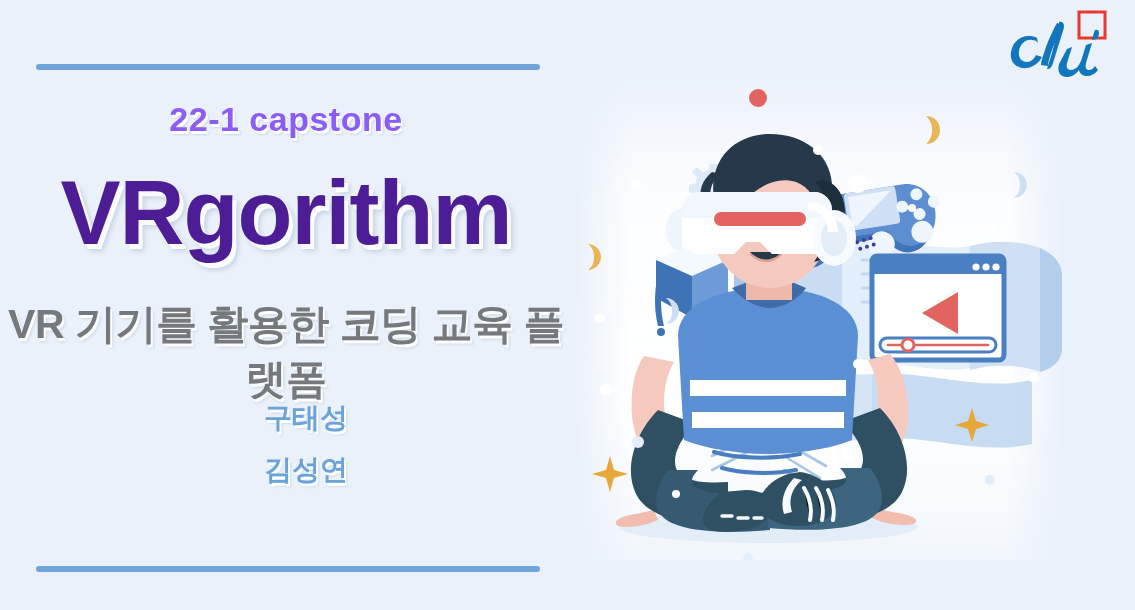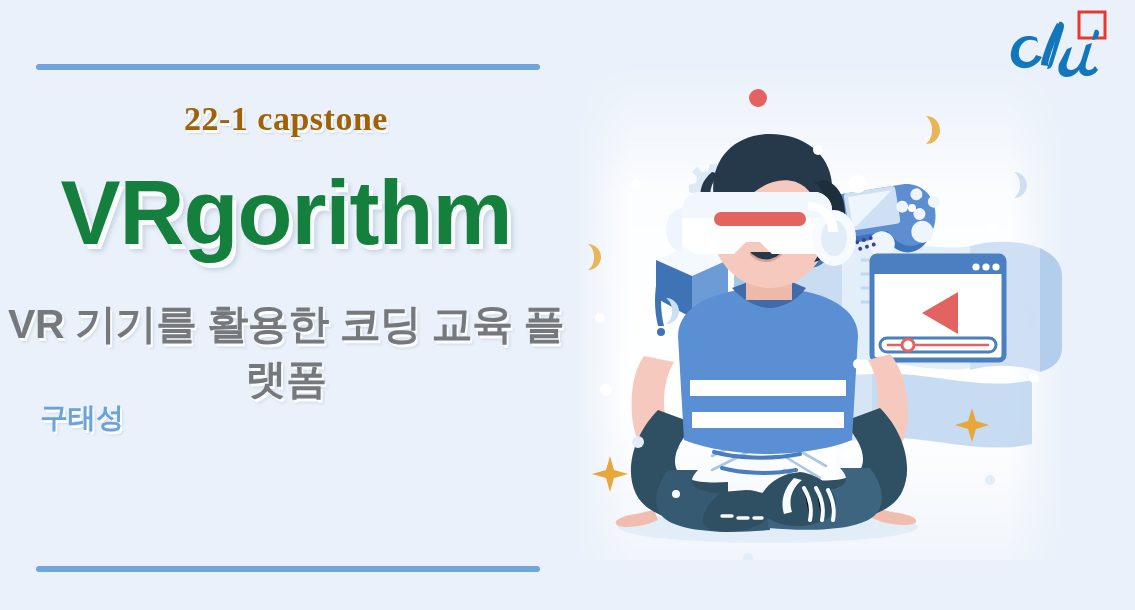--- a/index.html
+++ b/index.html
@@ -56,54 +56,54 @@
   #rule-bottom { top: 566px; }
 
   #capstone-label {
     position: absolute;
     left: 0; right: 0;
     top: 100px;
     text-align: center;
     font-size: 34px;
     font-weight: bold;
     letter-spacing: 0.5px;
-    color: #a16207;
+    color: #8b5cf6;
     text-shadow: 2px 3px 0 rgba(255,255,255,0.95), 3px 4px 2px rgba(150,175,205,0.35);
-    font-family: Liberation Serif, serif;
   }
 
   #brand-title {
     position: absolute;
     left: 0; right: 0;
     top: 168px;
     text-align: center;
     font-size: 90px;
     line-height: 1.02;
     font-weight: bold;
     letter-spacing: -1px;
-    color: #15803d;
+    color: #4c1d95;
     text-shadow: 4px 5px 0 rgba(255,255,255,0.9), 6px 7px 5px rgba(150,170,195,0.45);
   }
 
   #brand-subtitle {
     position: absolute;
     left: 0; right: 0;
     top: 297px;
     text-align: center;
     font-size: 41px;
     font-weight: bold;
     letter-spacing: -0.5px;
     color: #75797d;
     text-shadow: 2px 3px 0 rgba(255,255,255,0.92), 3px 4px 3px rgba(150,165,185,0.33);
   }
 
   #member-list {
     position: absolute;
     left: 0; right: 0;
     top: 392px;
+    text-align: center;
     padding-left: 40px;
   }
   .member {
     font-size: 28px;
     font-weight: bold;
     color: #6ba2d8;
     line-height: 52px;
     text-shadow: 2px 3px 0 rgba(255,255,255,0.95), 3px 4px 2px rgba(150,175,205,0.3);
   }
 
@@ -143,20 +143,21 @@
     <div class="rule" id="rule-top"></div>
 
     <div id="capstone-label">22-1 capstone</div>
 
     <div id="brand-title">VRgorithm</div>
 
     <div id="brand-subtitle">VR 기기를 활용한 코딩 교육 플랫폼</div>
 
     <div id="member-list">
       <div class="member">구태성</div>
+      <div class="member">김성연</div>
     </div>
 
     <div class="rule" id="rule-bottom"></div>
   </div>
 
   <div id="illustration-panel">
     <svg viewBox="0 0 494 500" width="494" height="500">
       <defs>
         <linearGradient id="whiteFade" x1="0" y1="0" x2="0" y2="1">
           <stop offset="0%" stop-color="#ffffff" stop-opacity="0"></stop>

